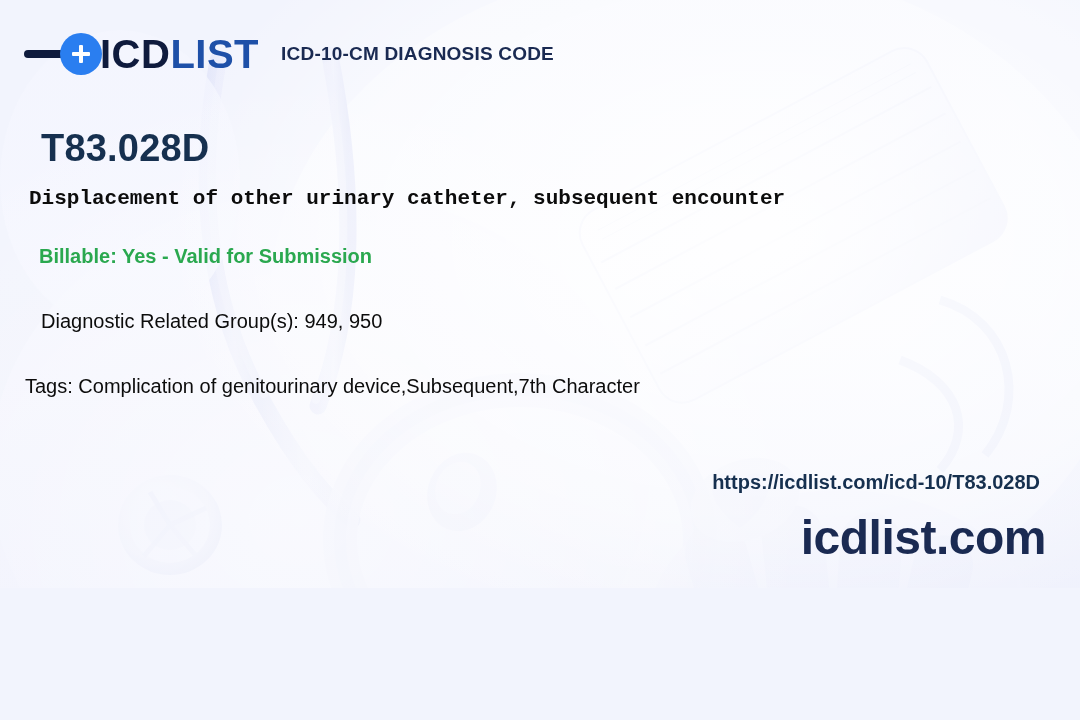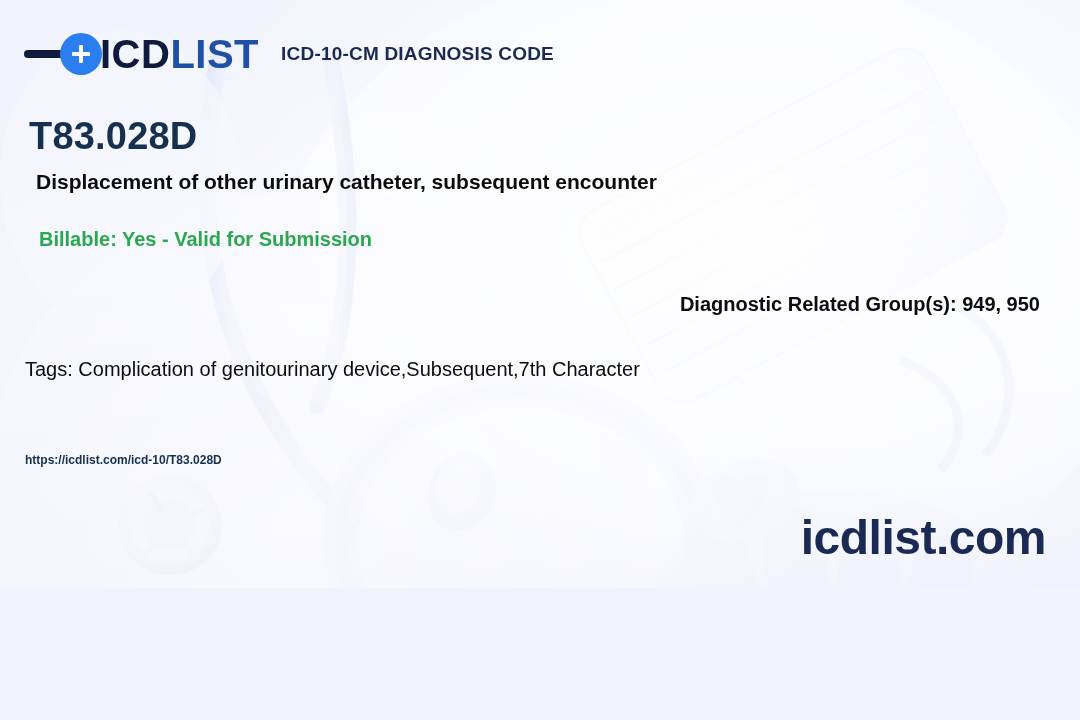--- a/index.html
+++ b/index.html
@@ -117,57 +117,58 @@
     left: 25px;
     top: 112px;
     right: 40px;
   }
   .code-title {
     font-size: 38px;
     font-weight: bold;
     color: #16304f;
     letter-spacing: 0.2px;
     line-height: 1.1;
-    margin: 4px;
+    margin: 16px;
   }
   .code-desc {
     font-size: 21px;
     font-weight: bold;
     color: #0c0c0c;
     line-height: 1.2;
-    margin: 11px 0 0 11px;
+    margin: 11px 0 0 4px;
+    font-family: Liberation Mono, monospace;
   }
   .billable {
     font-size: 20px;
     font-weight: bold;
     color: #2aa84f;
     line-height: 1.2;
     margin: 33px 0 0 14px;
   }
   .drg {
-    font-size: 20px;
-    font-weight: bold;
-    color: #0c0c0c;
-    line-height: 1.2;
-    margin: 41px 0 0 16px;
-    text-align: right;
-  }
-  .tags {
     font-size: 20px;
     font-weight: normal;
     color: #0c0c0c;
     line-height: 1.2;
+    margin: 41px 0 0 16px;
+  }
+  .tags {
+    font-size: 20px;
+    font-weight: normal;
+    color: #0c0c0c;
+    line-height: 1.2;
     margin: 41px 0 0 0;
   }
   .url {
-    font-size: 12px;
+    font-size: 20px;
     font-weight: bold;
     color: #16304f;
     line-height: 1.2;
     margin: 72px 0 0 0;
+    text-align: right;
   }
 
   
   .watermark {
     position: absolute;
     right: 34px;
     bottom: 26px;
     font-size: 48px;
     font-weight: bold;
     color: #1a2a52;

